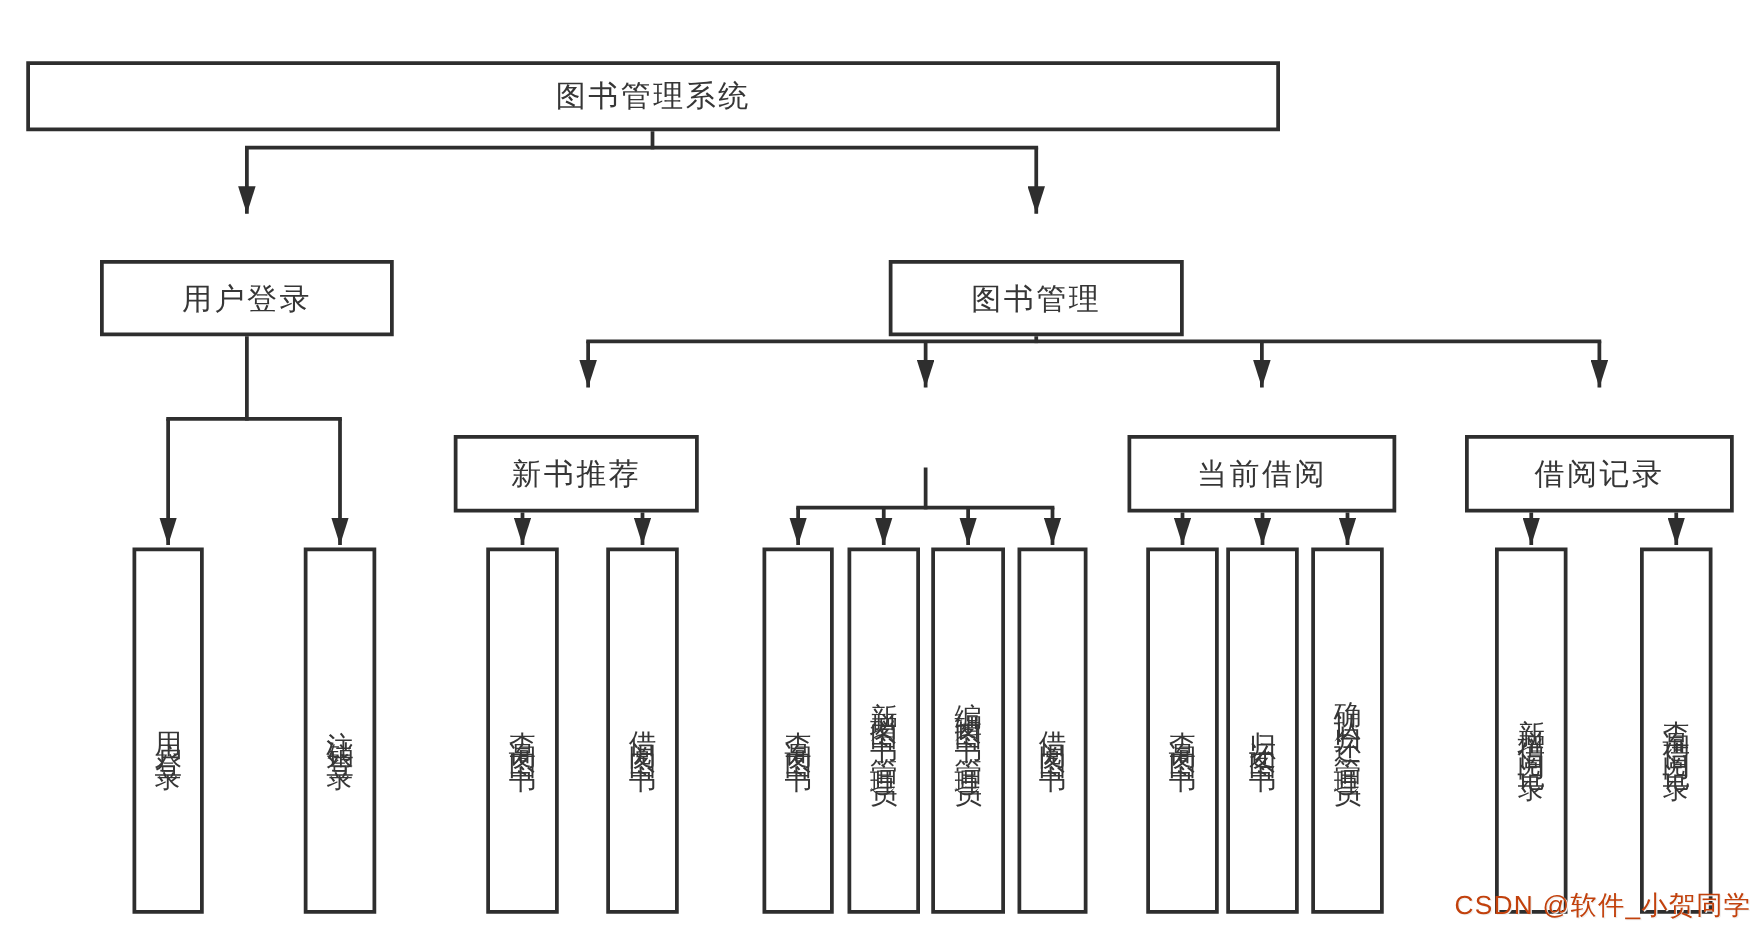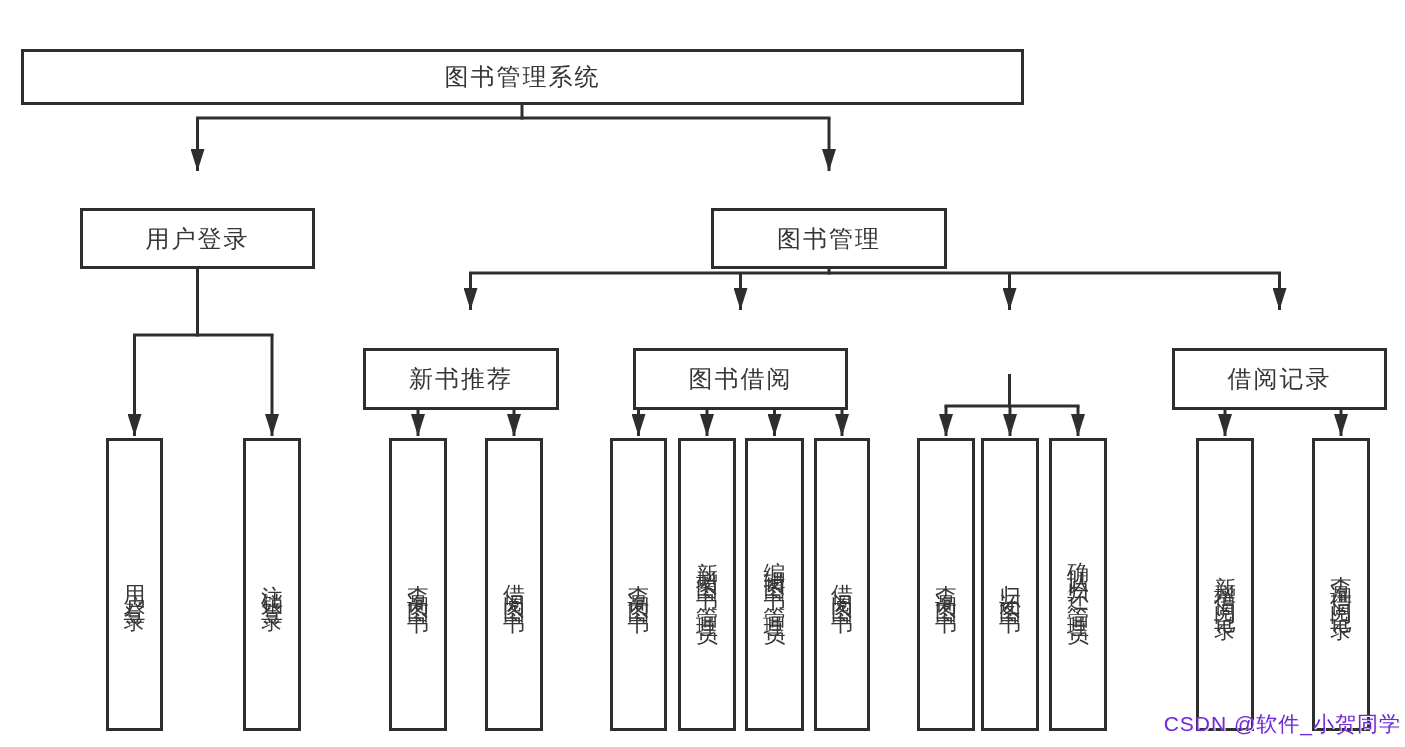--- a/index.html
+++ b/index.html
@@ -15,21 +15,21 @@
     display:flex;align-items:center;justify-content:center;
     white-space:nowrap;
   }
   .h-node{font-size:24px;letter-spacing:2px;margin-top:36px;}
   .leaf{
     writing-mode:vertical-rl;text-orientation:mixed;
     font-size:22px;letter-spacing:9px;line-height:1;
   }
   .watermark{
     position:absolute;right:4px;top:710px;z-index:5;
-    font-size:21px;color:#6d28d9;letter-spacing:1px;
+    font-size:21px;color:#c2410c;letter-spacing:1px;
     text-shadow:1px 1px 0 #efefef;
   }
 </style>
 </head>
 <body>
 
 <div class="canvas">
 
   <svg class="connector-layer" width="1405" height="747" viewBox="0 0 1405 747" xmlns="http://www.w3.org/2000/svg">
     <defs>
@@ -92,21 +92,21 @@
       <line x1="1341" y1="406" x2="1341" y2="436" marker-end="url(#arrow)"></line>
     </g>
   </svg>
 
   <div class="node h-node" style="left:21px;top:13px;width:1003px;height:56px">图书管理系统</div>
 
   <div class="node h-node" style="left:80px;top:172px;width:235px;height:61px">用户登录</div>
   <div class="node h-node" style="left:711px;top:172px;width:236px;height:61px">图书管理</div>
 
   <div class="node h-node" style="left:363px;top:312px;width:196px;height:62px">新书推荐</div>
-  <div class="node h-node" style="left:633px;top:312px;width:215px;height:62px">图书借阅</div>
+  <div class="node h-node" style="left:902px;top:312px;width:215px;height:62px">当前借阅</div>
   <div class="node h-node" style="left:1172px;top:312px;width:215px;height:62px">借阅记录</div>
 
   <div class="node leaf" style="left:106px;top:438px;width:57px;height:293px">用户登录</div>
   <div class="node leaf" style="left:243px;top:438px;width:58px;height:293px">注销登录</div>
 
   <div class="node leaf" style="left:389px;top:438px;width:58px;height:293px">查询图书</div>
   <div class="node leaf" style="left:485px;top:438px;width:58px;height:293px">借阅图书</div>
 
   <div class="node leaf" style="left:610px;top:438px;width:57px;height:293px">查询图书</div>
   <div class="node leaf" style="left:678px;top:438px;width:58px;height:293px">新增图书（管理员）</div>

